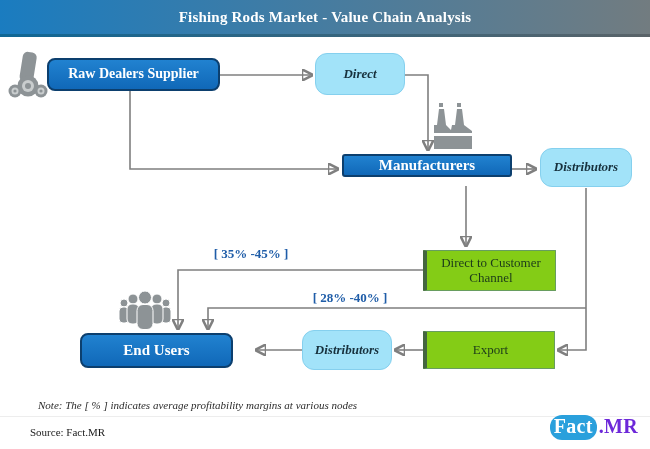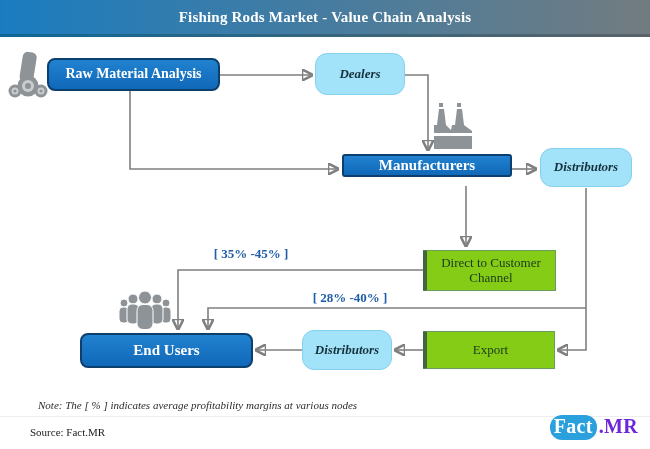--- a/index.html
+++ b/index.html
@@ -128,40 +128,40 @@
       <circle cx="17" cy="9" r="5"></circle>
       <rect x="11" y="14" width="12" height="20" rx="5"></rect>
       <circle cx="41" cy="9" r="5"></circle>
       <rect x="35" y="14" width="12" height="20" rx="5"></rect>
       <circle cx="29" cy="7.5" r="6.5"></circle>
       <rect x="21" y="14.5" width="16" height="25" rx="6"></rect>
     </g>
   </svg>
 
   <div class="node box-blue" style="left:47px;top:58px;width:173px;height:33px;">
-    <span>Raw Material Analysis</span>
+    <span>Raw Dealers Supplier</span>
   </div>
 
   <div class="node box-light" style="left:315px;top:53px;width:90px;height:42px;">
-    <span>Dealers</span>
+    <span>Direct</span>
   </div>
 
   <div class="node box-blue square" style="left:342px;top:154px;width:170px;height:23px;">
     <span>Manufacturers</span>
   </div>
 
   <div class="node box-light" style="left:540px;top:148px;width:92px;height:39px;">
     <span>Distributors</span>
   </div>
 
   <div class="node box-green" style="left:423px;top:250px;width:133px;height:41px;">
     <span>Direct to Customer Channel</span>
   </div>
 
-  <div class="node box-blue" style="left:80px;top:333px;width:173px;height:35px;font-size:15px;">
+  <div class="node box-blue" style="left:80px;top:333px;width:153px;height:35px;font-size:15px;">
     <span>End Users</span>
   </div>
 
   <div class="node box-light" style="left:302px;top:330px;width:90px;height:40px;">
     <span>Distributors</span>
   </div>
 
   <div class="node box-green" style="left:423px;top:331px;width:132px;height:38px;">
     <span>Export</span>
   </div>

